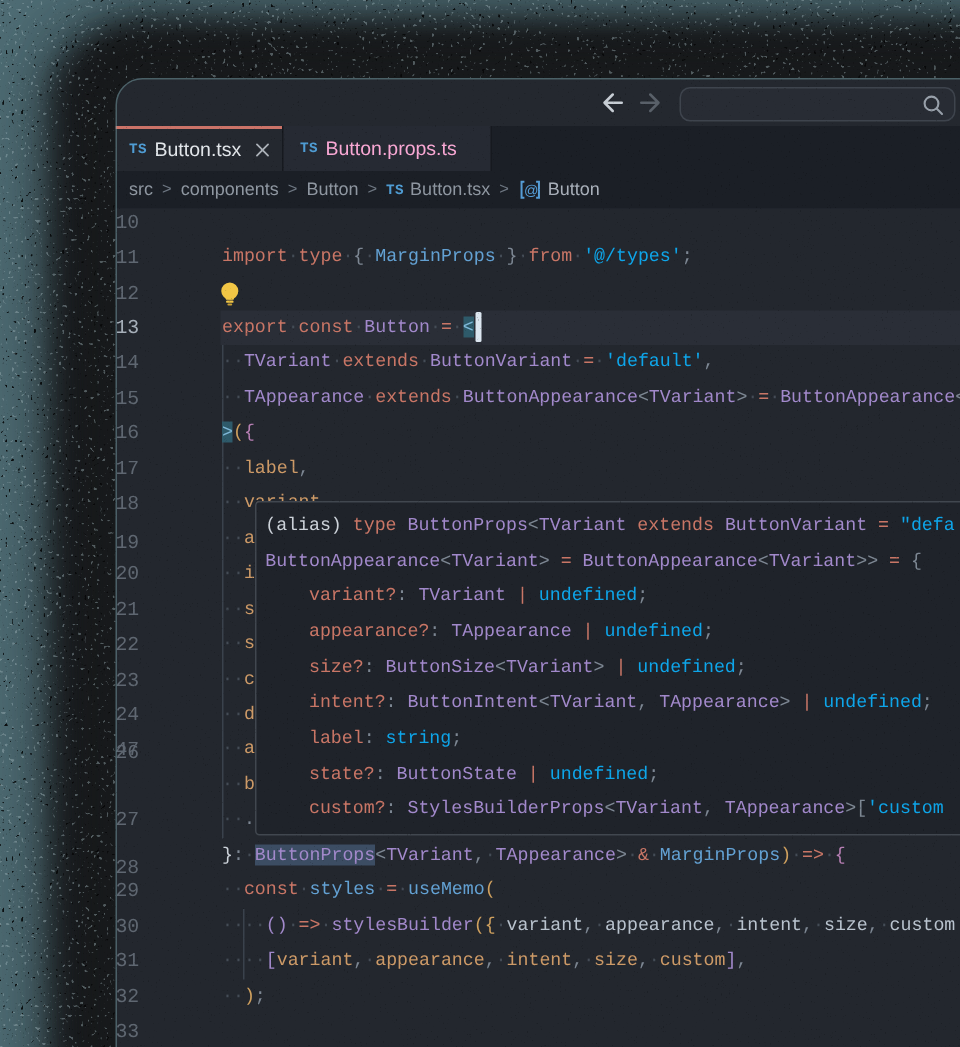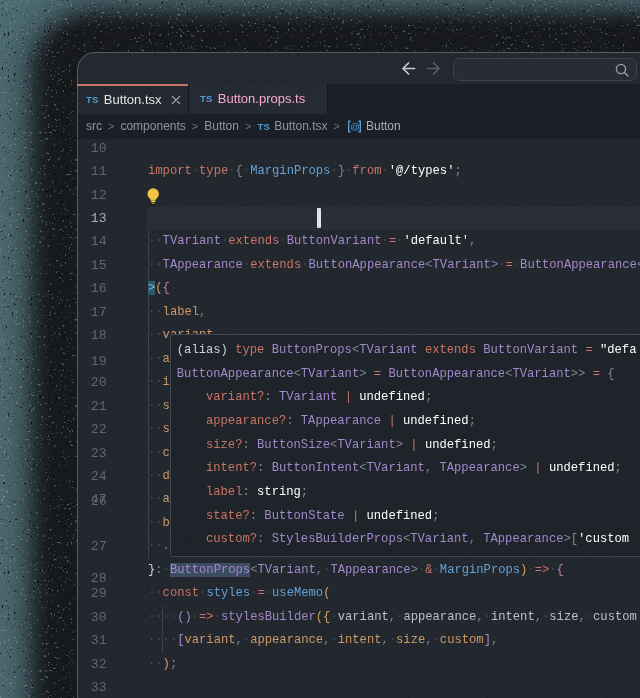--- a/index.html
+++ b/index.html
@@ -18,30 +18,30 @@
  display:flex;align-items:center;padding-left:9px;font-size:12px;color:#8f97a1;white-space:nowrap}
 #crumbs .sep{color:#6d7681;padding:0 6px;font-size:11px}
 #crumbs .last{color:#a9b0ba}
 #editor{position:absolute;left:0;top:87.5px;right:0;bottom:0;background:#23272e}
 .tab{position:absolute;top:0;height:30px;display:flex;align-items:center}
 #tab1{left:0;width:111px;background:#24282f;border-top:2px solid #cb7368}
 #tab2{left:111px;width:140px;background:#262a33;border-left:1px solid #16191f;border-right:1px solid #16191f}
 .tablbl{font-size:13px}
 #tab1 .tablbl{color:#e2e6ea}
 #tab2 .tablbl{color:#f9a8d4}
-.tsicon{font-family:Liberation Sans, sans-serif;font-weight:bold;font-size:9.5px;color:#4f9cd3;letter-spacing:.3px}
+.tsicon{font-family:Liberation Mono, monospace;font-weight:bold;font-size:9.5px;color:#4f9cd3;letter-spacing:.3px}
 #searchbox{position:absolute;left:376px;top:6px;width:184px;height:23.5px;background:#282c34;
  border:1px solid #3e444d;border-radius:7px}
 #code{position:absolute;left:0;top:85.18px;right:0;height:600px;z-index:2;font-family:"Liberation Mono",monospace;
  font-size:12.17px;white-space:pre}
-.ln{position:absolute;left:0;width:43.5px;height:23.45px;line-height:23.45px;text-align:center;color:#5f6771;font-size:13.2px}
+.ln{position:absolute;left:0;width:43.5px;height:23.45px;line-height:23.45px;text-align:left;color:#5f6771;font-size:13.2px}
 .ln.cur{color:#a6afb9}
 .cl{position:absolute;left:71px;height:23.45px;line-height:23.45px;white-space:pre}
 .cl i,.tl i{font-style:normal;color:#444c56}
-.k{color:#c97666}.t{color:#a289cb}.b{color:#63a1d3}.s{color:#ffffff}.o{color:#cd9a67}
+.k{color:#c97666}.t{color:#a289cb}.b{color:#63a1d3}.s{color:#0ea5e9}.o{color:#cd9a67}
 .g{color:#7d8793}.v{color:#b9c3ce}.y{color:#cfa05e}.m{color:#b77fb4}.f{color:#ccd2d9}
 .bb{color:#7fb8d8;background:#2e5a6a}
 .hl{background:#3c4d63}
 #curline{position:absolute;left:69.5px;right:0;top:70.35px;height:23.45px;background:#2a2e37}
 #cursor{position:absolute;left:240.3px;top:71.8px;width:3.4px;height:20px;background:#dce6f0;border-radius:1px}
 #guide1{position:absolute;left:70.5px;top:93.8px;width:1px;height:328.3px;background:#3a424c}
 #guide2{position:absolute;left:85.4px;top:469px;width:1px;height:46.9px;background:#3a424c}
 #tooltip{position:absolute;left:169.5px;top:334.4px;width:480px;height:223.1px;background:#1f232a;
  border:1px solid #41474f;border-radius:3px;overflow:hidden;z-index:10;
  font-family:"Liberation Mono",monospace;font-size:12.17px;padding:3.6px 0 0 6.3px}
@@ -132,20 +132,21 @@
  <path d="M4.6 9.5 h7.2 l-1.1 3.4 h-5z" fill="#f2c645"></path>
  <rect x="5.7" y="13.3" width="5" height="1.6" rx="0.8" fill="#f2c645"></rect>
  <rect x="6.6" y="15.4" width="3.2" height="1.3" rx="0.65" fill="#c79f35"></rect>
 </svg>
 
 <div class="ln" style="top:0.00px">10</div>
 <div class="ln" style="top:23.45px">11</div>
 <div class="cl" style="top:23.45px"><span class="k">import</span><i>·</i><span class="k">type</span><i>·</i><span class="g">{</span><i>·</i><span class="b">MarginProps</span><i>·</i><span class="g">}</span><i>·</i><span class="k">from</span><i>·</i><span class="s">'@/types'</span><span class="g">;</span></div>
 <div class="ln" style="top:46.90px">12</div>
 <div class="ln cur" style="top:70.35px">13</div>
+<div class="cl" style="top:70.35px"><span class="k">export</span><i>·</i><span class="k">const</span><i>·</i><span class="t">Button</span><i>·</i><span class="k">=</span><i>·</i><span class="bb">&lt;</span></div>
 <div class="ln" style="top:93.80px">14</div>
 <div class="cl" style="top:93.80px"><i>··</i><span class="t">TVariant</span><i>·</i><span class="k">extends</span><i>·</i><span class="t">ButtonVariant</span><i>·</i><span class="k">=</span><i>·</i><span class="s">'default'</span><span class="g">,</span></div>
 <div class="ln" style="top:117.25px">15</div>
 <div class="cl" style="top:117.25px"><i>··</i><span class="t">TAppearance</span><i>·</i><span class="k">extends</span><i>·</i><span class="t">ButtonAppearance</span><span class="g">&lt;</span><span class="t">TVariant</span><span class="g">&gt;</span><i>·</i><span class="k">=</span><i>·</i><span class="t">ButtonAppearance</span><span class="g">&lt;</span></div>
 <div class="ln" style="top:140.70px">16</div>
 <div class="cl" style="top:140.70px"><span class="bb">&gt;</span><span class="y">(</span><span class="m">{</span></div>
 <div class="ln" style="top:164.15px">17</div>
 <div class="cl" style="top:164.15px"><i>··</i><span class="o">label</span><span class="g">,</span></div>
 <div class="ln" style="top:187.60px">18</div>
 <div class="cl" style="top:187.60px"><i>··</i><span class="o">variant</span><span class="g">,</span></div>

